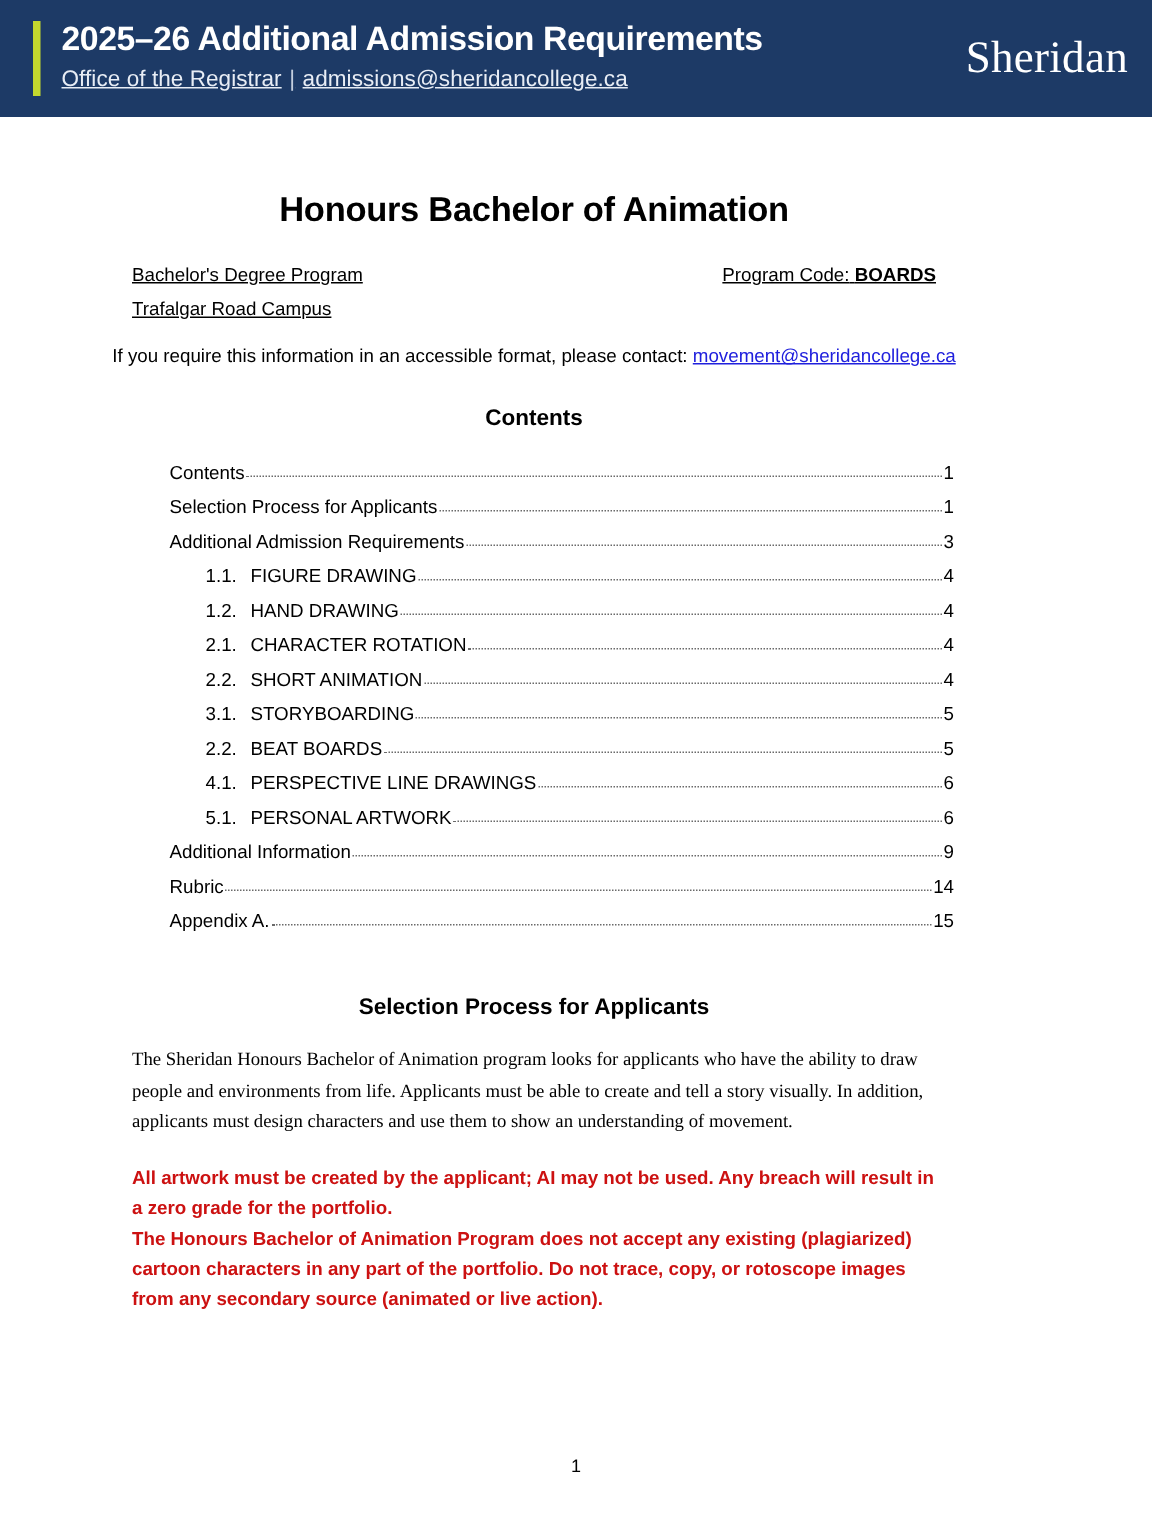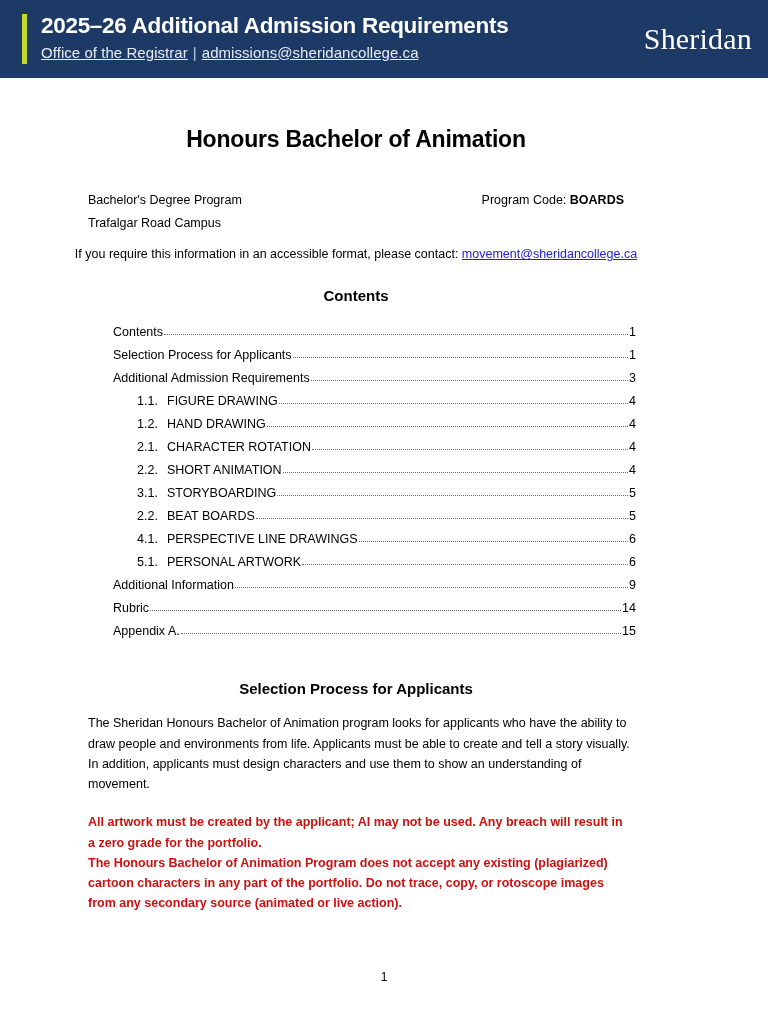--- a/index.html
+++ b/index.html
@@ -89,23 +89,24 @@
 
   .doc-title {
     text-align: center;
     font-size: 23px;
     font-weight: bold;
     margin-top: 48px;
     letter-spacing: -0.2px;
   }
 
   .meta-block {
-    margin-top: 36px;
+    margin-top: 19px;
     padding: 0 88px 0 88px;
     font-size: 12.5px;
+    text-decoration: underline;
   }
   .meta-row {
     display: flex;
     justify-content: space-between;
     align-items: baseline;
     line-height: 1.85;
   }
   .meta-left { white-space: nowrap; }
   .meta-right { white-space: nowrap; }
   .meta-right b { font-weight: bold; }
@@ -170,20 +171,21 @@
     font-size: 15px;
     font-weight: bold;
     margin-top: 42px;
   }
   .body-text {
     padding: 0 73px 0 88px;
     font-size: 12.5px;
     line-height: 1.62;
     margin-top: 16px;
     text-align: left;
+    font-family: Liberation Serif, serif;
   }
   .warning-text {
     padding: 0 88px 0 88px;
     font-size: 12.5px;
     line-height: 1.62;
     margin-top: 18px;
     color: #cc1111;
     font-weight: bold;
   }
   .warning-text p { margin: 0; }

